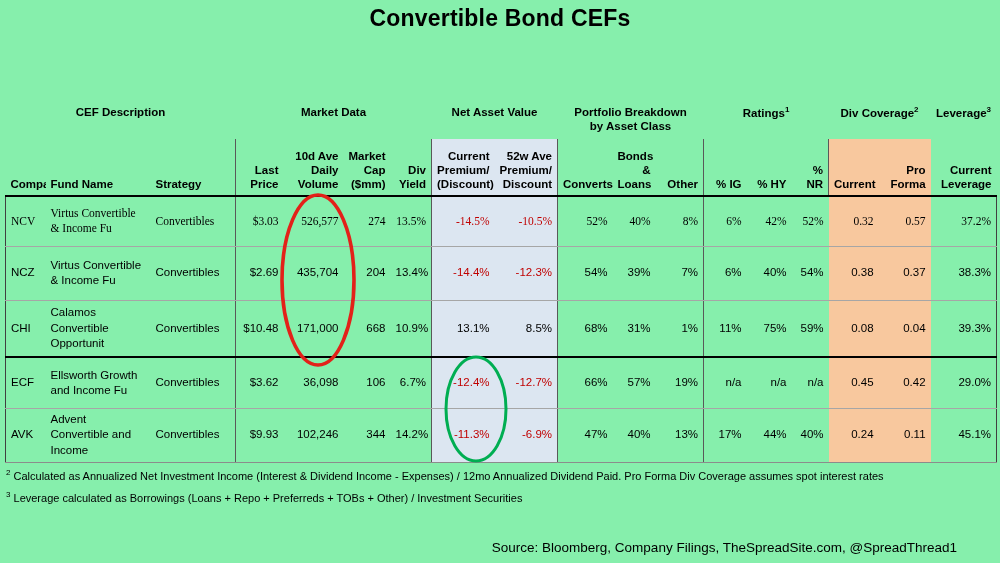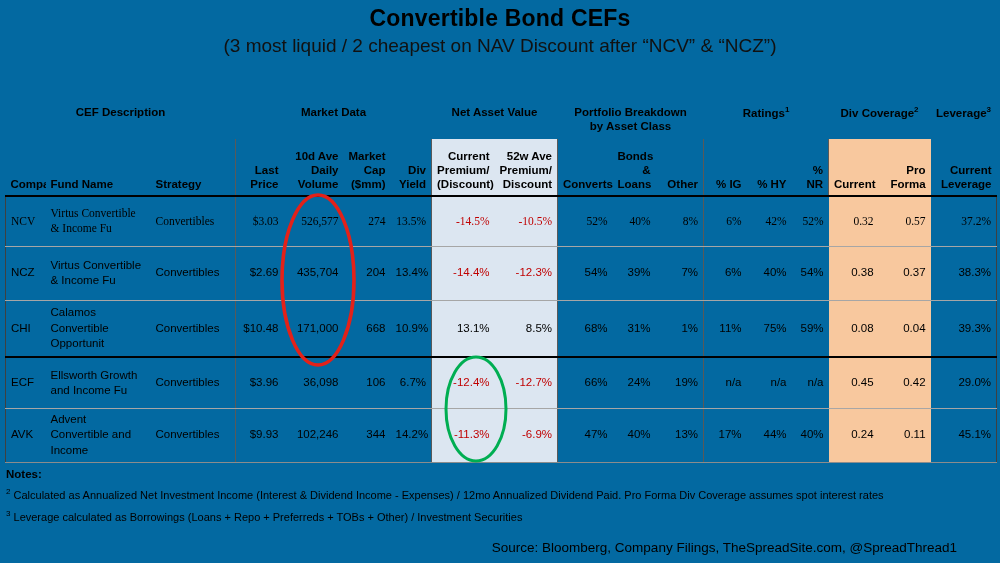--- a/index.html
+++ b/index.html
@@ -1,19 +1,19 @@
 <!DOCTYPE html>
 <html style="--nav-column-blue: #dce6f1; --div-coverage-orange: #f8c89e; --negative-red: #c00000; --annotation-red: #e32119; --annotation-green: #00ae52;"><head>
 <meta charset="utf-8">
 <style>
   * { box-sizing: border-box; margin: 0; padding: 0; }
   html, body { background: #ffffff; }
   .page {
     position: relative; width: 1000px; height: 563px;
-    background: #0369a1; overflow: hidden;
+    background: #86efac; overflow: hidden;
     font-family: "Liberation Sans", sans-serif; color: #000;
   }
   .title {
     position: absolute; top: 5px; left: 0; width: 100%;
     text-align: center; font-size: 23px; font-weight: 700; letter-spacing: .2px;
   }
   .subtitle {
     position: absolute; top: 35px; left: 0; width: 100%;
     text-align: center; font-size: 19px; font-weight: 400; color: #111;
   }
@@ -56,21 +56,20 @@
     position: absolute; right: 43px; top: 540px;
     font-size: 13.5px; color: #000;
   }
 </style>
 </head>
 <body>
 
 <div class="page">
 
   <div class="title">Convertible Bond CEFs</div>
-  <div class="subtitle">(3 most liquid / 2 cheapest on NAV Discount after “NCV” &amp; “NCZ”)</div>
 
   <table class="cef">
     <colgroup>
         <col style="width: 40px;">
         <col style="width: 105px;">
         <col style="width: 85px;">
         <col style="width: 48px;">
         <col style="width: 60px;">
         <col style="width: 47px;">
         <col style="width: 41px;">
@@ -175,28 +174,28 @@
           <td class="ar">75%</td>
           <td class="ar">59%</td>
           <td class="ar bg-orange">0.08</td>
           <td class="ar bg-orange">0.04</td>
           <td class="ar">39.3%</td>
         </tr>
         <tr class="r3">
           <td class="al">ECF</td>
           <td class="al">Ellsworth Growth and Income Fu</td>
           <td class="al">Convertibles</td>
-          <td class="ar sep">$3.96</td>
+          <td class="ar sep">$3.62</td>
           <td class="ar">36,098</td>
           <td class="ar">106</td>
           <td class="ar">6.7%</td>
           <td class="ar bg-blue sep neg">-12.4%</td>
           <td class="ar bg-blue neg">-12.7%</td>
           <td class="ar sep">66%</td>
-          <td class="ar">24%</td>
+          <td class="ar">57%</td>
           <td class="ar">19%</td>
           <td class="ar sep">n/a</td>
           <td class="ar">n/a</td>
           <td class="ar">n/a</td>
           <td class="ar bg-orange">0.45</td>
           <td class="ar bg-orange">0.42</td>
           <td class="ar">29.0%</td>
         </tr>
         <tr class="r4">
           <td class="al">AVK</td>
@@ -223,20 +222,19 @@
 
   <svg class="hl-ellipse hl-red" style="left:279px; top:192px;" width="78" height="176" viewBox="0 0 78 176">
     <ellipse cx="39" cy="88" rx="36" ry="85"></ellipse>
   </svg>
 
   <svg class="hl-ellipse hl-green" style="left:443px; top:354px;" width="67" height="110" viewBox="0 0 67 110">
     <ellipse cx="33" cy="55" rx="30" ry="52"></ellipse>
   </svg>
 
   <div class="notes">
-    <div class="notes-label">Notes:</div>
     <div class="note-line"><sup>2</sup> <span>Calculated as Annualized Net Investment Income (Interest &amp; Dividend Income - Expenses) / 12mo Annualized Dividend Paid. Pro Forma Div Coverage assumes spot interest rates</span></div>
     <div class="note-line"><sup>3</sup> <span>Leverage calculated as Borrowings (Loans + Repo + Preferreds + TOBs + Other) / Investment Securities</span></div>
   </div>
 
   <div class="source">Source: Bloomberg, Company Filings, TheSpreadSite.com, @SpreadThread1</div>
 
 </div>
 
 </body></html>

